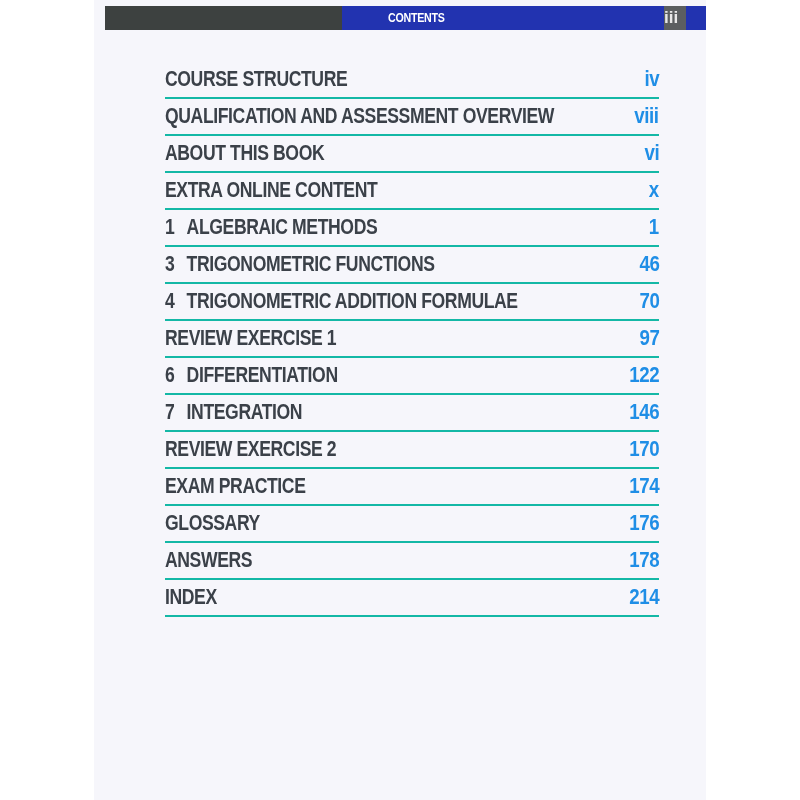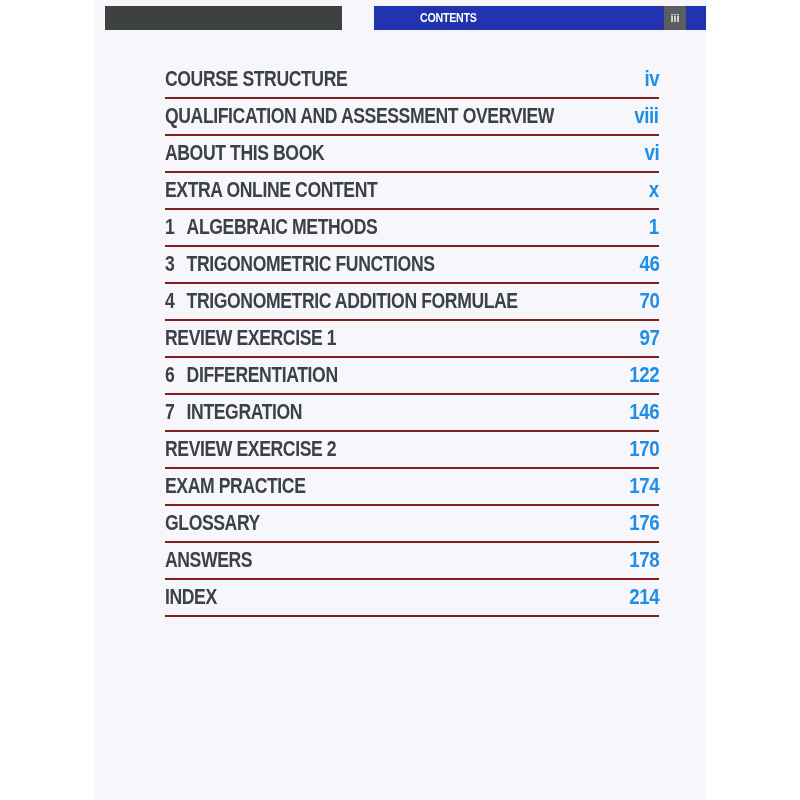--- a/index.html
+++ b/index.html
@@ -9,36 +9,36 @@
   }
   .page {
     position:absolute; left:94px; top:0; width:612px; height:800px;
     background:#f6f6fb;
   }
   .header-bar {
     position:absolute; left:105px; top:6px; width:601px; height:24px;
     display:flex;
   }
   .header-dark { width:237px; height:100%; background:#3d4140; }
-  .header-blue { flex:1; height:100%; background:#2233b0; position:relative;margin-left:32px; }
+  .header-blue { flex:1; height:100%; background:#2233b0; position:relative; }
   .header-title {
     position:absolute; left:46px; top:0; height:24px; line-height:24px;
     color:#ffffff; font-weight:bold; font-size:13px; letter-spacing:-0.3px;
     transform:scaleX(0.82); transform-origin:left center;
   }
   .header-pagebox {
     position:absolute; right:20px; top:0; width:22px; height:24px;
-    background:#5b5e60; color:#e8e8e8; font-weight:bold; font-size:11px;
-    text-align:center; line-height:24px;
+    background:#5b5e60; color:#e8e8e8; font-weight:bold; font-size:17px;
+    line-height:24px;
   }
   .toc {
     position:absolute; left:165px; top:62px; width:494px;
   }
   .toc-row {
-    position:relative; height:37px; border-bottom:2px solid #7f1d1d;
+    position:relative; height:37px; border-bottom:2px solid #14b8a6;
     box-sizing:border-box;
   }
   .toc-label {
     position:absolute; left:0; bottom:5px; white-space:nowrap;
     color:#3b4149; font-weight:bold; font-size:22px; letter-spacing:-0.5px;
     transform:scaleX(0.80); transform-origin:left bottom;
   }
   .toc-num { display:inline-block; width:27px; }
   .toc-page {
     position:absolute; right:0; bottom:5px; white-space:nowrap;

